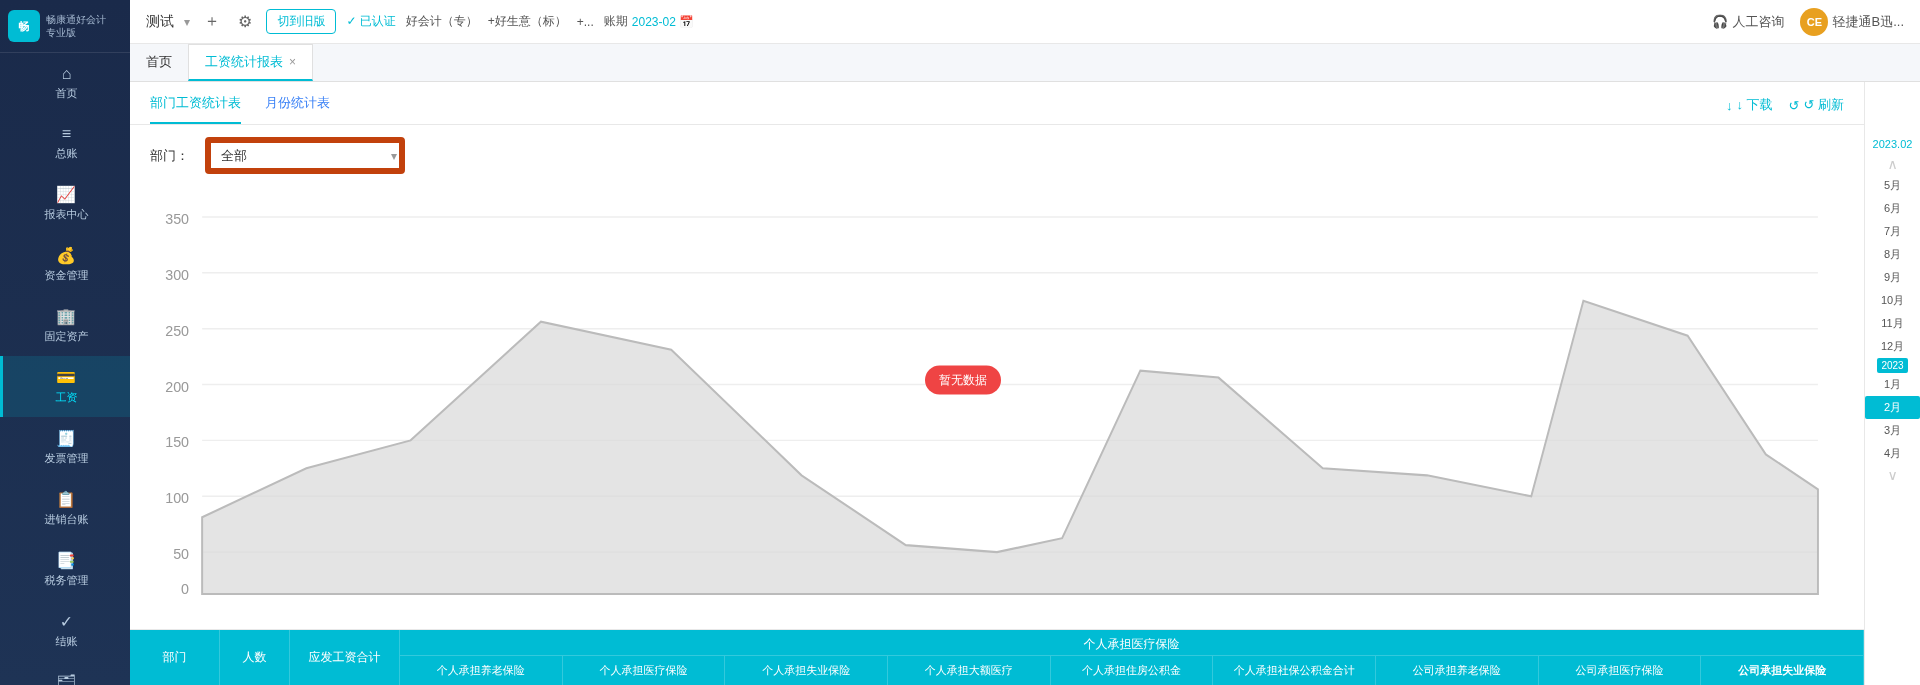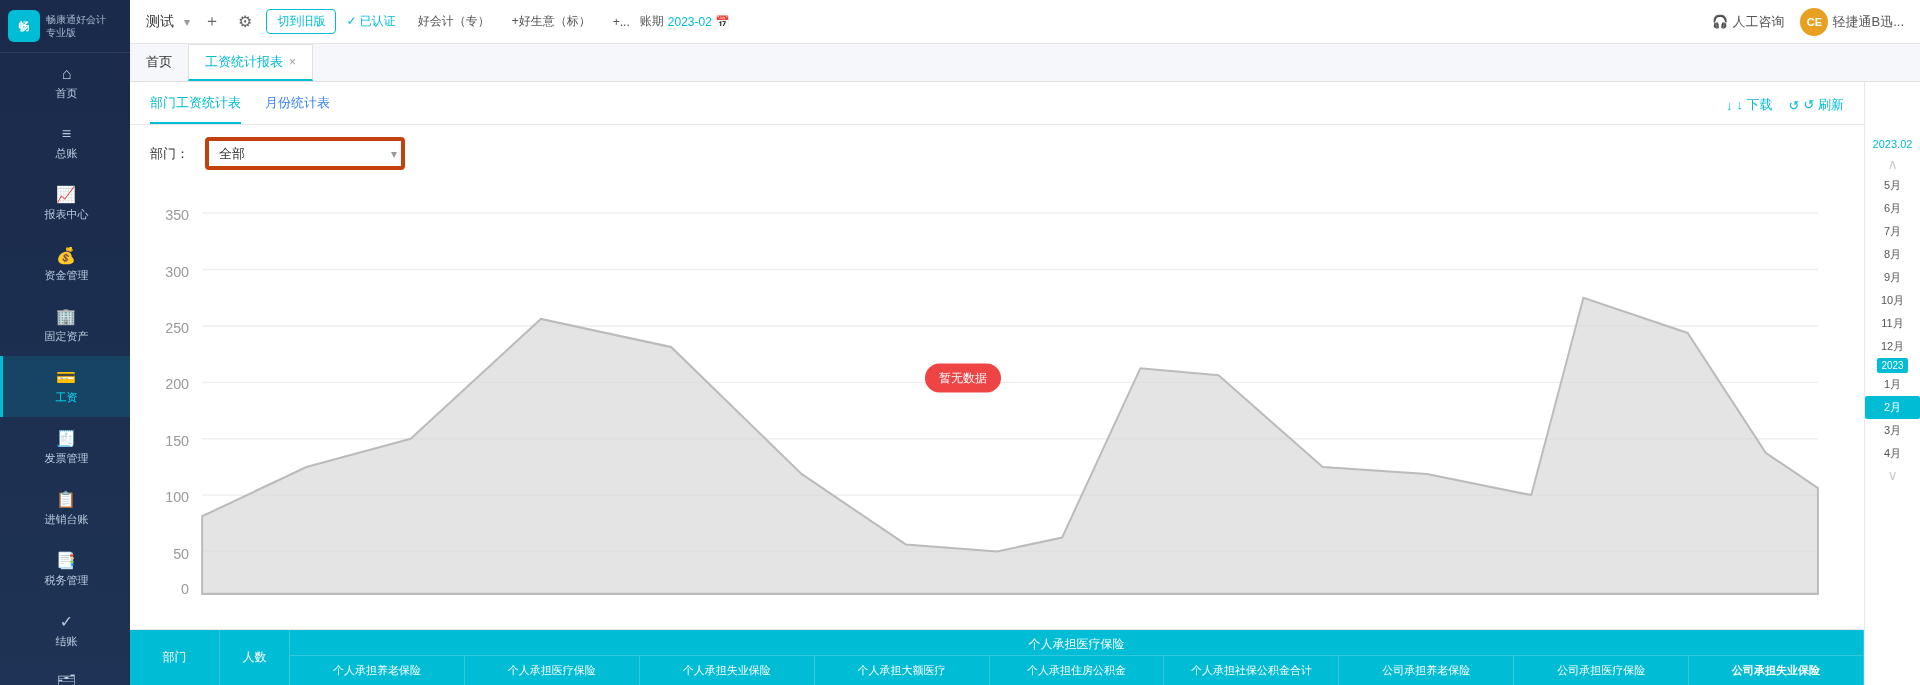--- a/index.html
+++ b/index.html
@@ -57,21 +57,21 @@
       gap: 10px;
       flex-shrink: 0;
     }
     .topbar-title { font-size: 14px; color: #333; font-weight: 500; }
     .topbar-arrow { color: #999; font-size: 12px; cursor: pointer; }
     .topbar-icon-btn { color: #666; cursor: pointer; font-size: 16px; padding: 4px; }
     .topbar-switch-btn {
       border: 1px solid #00bcd4; color: #00bcd4; background: white;
       padding: 3px 10px; border-radius: 4px; cursor: pointer; font-size: 12px;
     }
-    .topbar-status { display: flex; align-items: center; gap: 22px; }
+    .topbar-status { display: flex; align-items: center; gap: 10px; }
     .topbar-status-item { font-size: 12px; color: #555; }
     .topbar-status-certified { color: #00bcd4; font-size: 12px; }
     .topbar-period { display: flex; align-items: center; gap: 4px; font-size: 12px; color: #555; }
     .topbar-right { margin-left: auto; display: flex; align-items: center; gap: 16px; }
     .topbar-right-btn { display: flex; align-items: center; gap: 4px; color: #555; cursor: pointer; font-size: 13px; }
     .topbar-user-avatar {
       width: 28px; height: 28px; border-radius: 50%;
       background: #e8a020; display: flex; align-items: center; justify-content: center;
       color: white; font-size: 11px; font-weight: bold;
     }
@@ -138,21 +138,21 @@
       background: white;
       flex-shrink: 0;
     }
     .toolbar-label { font-size: 13px; color: #333; }
     .toolbar-select {
       position: relative;
       display: flex; align-items: center;
     }
     .toolbar-select select {
       appearance: none;
-      border: 4px solid #c2410c;
+      border: 6px solid #c2410c;
       border-radius: 4px;
       padding: 5px 30px 5px 10px;
       font-size: 13px;
       color: #333;
       background: white;
       cursor: pointer;
       width: 200px;
     }
     .toolbar-select-arrow {
       position: absolute; right: 8px; top: 50%;
@@ -451,20 +451,23 @@
           </div>
         </div>
       </div>
 
       <div class="table-header">
         <div class="table-col" style="width:90px;">
           <span>部门</span>
         </div>
         <div class="table-col" style="width:70px;">
           <span>人数</span>
+        </div>
+        <div class="table-col" style="width:110px;">
+          <span>应发工资合计</span>
         </div>
 
         <div class="table-col-group" style="flex:1;">
           <div class="table-col-group-header">
             <span>个人承担医疗保险</span>
           </div>
           <div class="table-col-group-sub">
             <div class="table-col" style="flex:1; font-size:11px;">
               <span>个人承担养老保险</span>
             </div>

